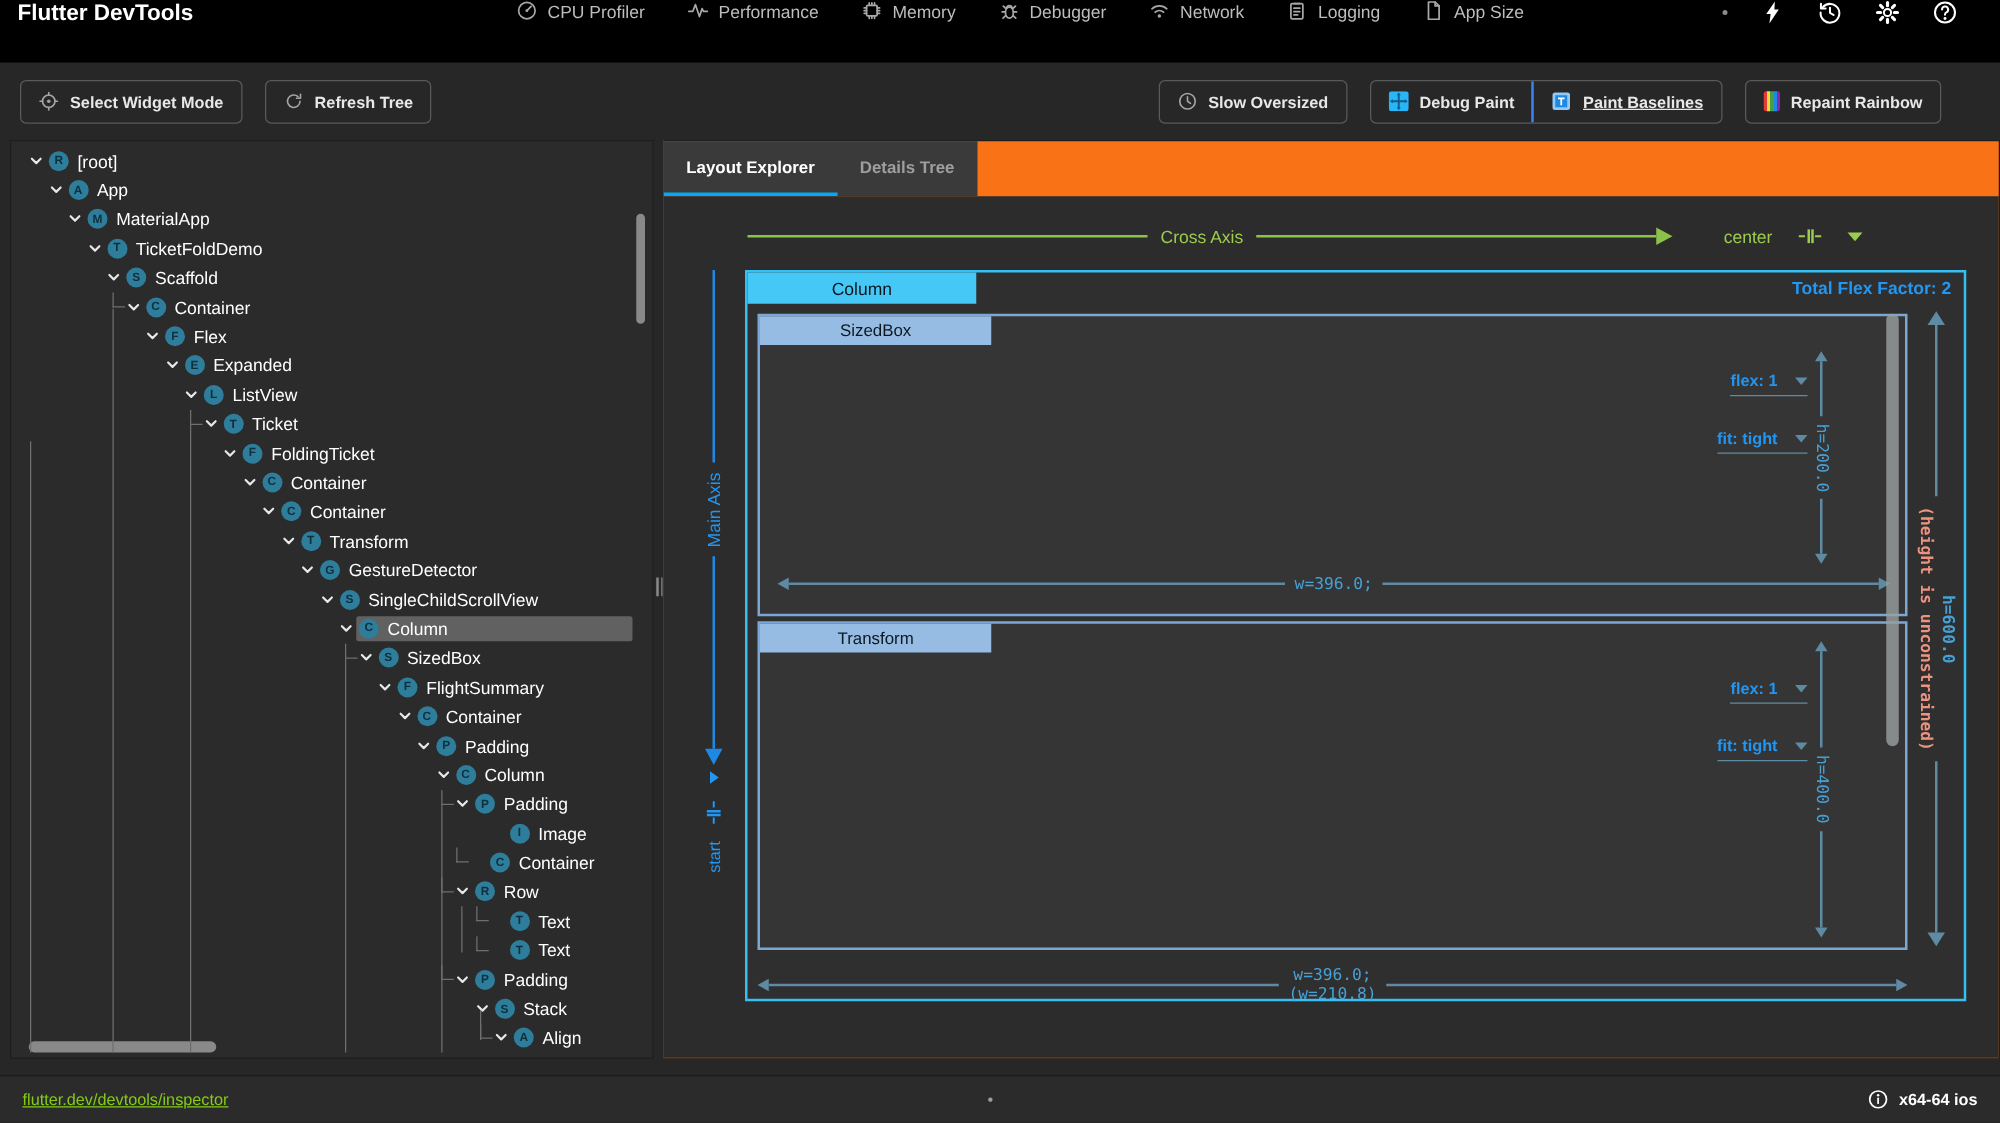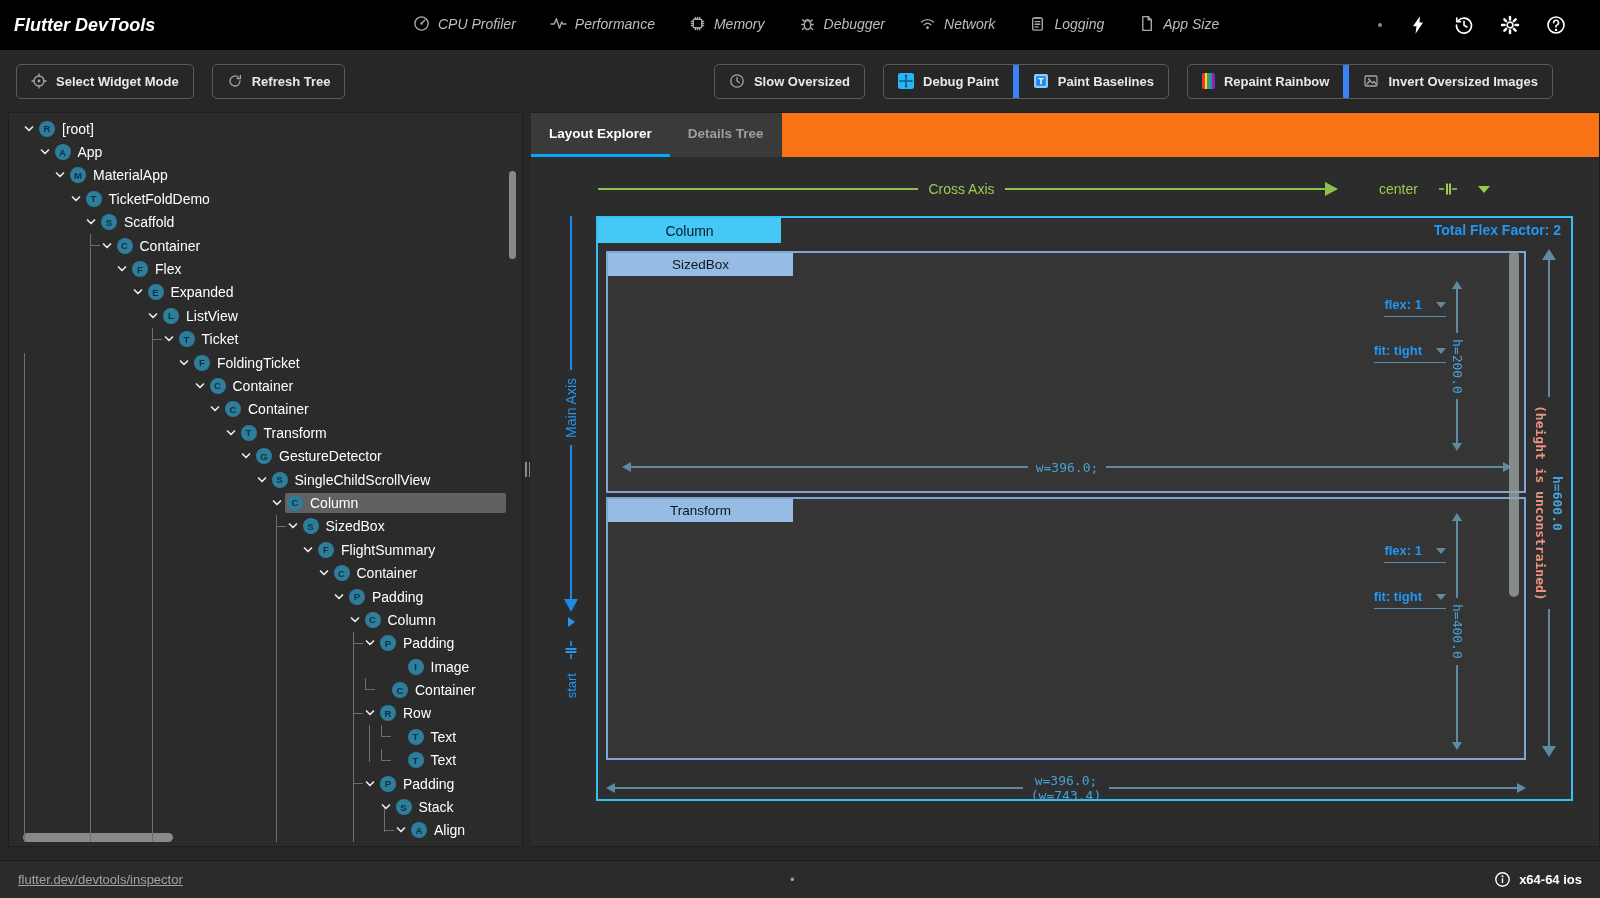--- a/index.html
+++ b/index.html
@@ -1,39 +1,39 @@
 <!DOCTYPE html>
 <html><head>
 <meta charset="utf-8">
 <style>
   * { margin:0; padding:0; box-sizing:border-box; }
   html,body { width:1600px; height:898px; overflow:hidden; background:#272727;
     font-family:"Liberation Sans", sans-serif; color:#e0e0e0; }
 
   
-  .hdr { height:50px; background:#000; display:flex; align-items:center; padding-left:14px;font-style:italic; }
+  .hdr { height:50px; background:#000; display:flex; align-items:flex-start; padding-left:14px; }
   .hdr-title { font-size:18px; font-weight:bold; color:#fff; display:flex; align-items:center; width:385px; }
   .hdr-tabs { display:flex; align-items:stretch; gap:6px; }
   .htab { display:flex; align-items:center; gap:8px; padding:0 14px; font-size:14px; font-weight:500;
     color:#bdbdbd; cursor:default; border-bottom:3px solid transparent; }
   .htab .ic { width:17px; height:17px; display:inline-flex; color:#a8a8a8; }
   .htab.active { color:#fff; border-bottom-color:#03a9f4; }
   .htab.active .ic { color:#fff; }
   .hdr-right { margin-left:auto; display:flex; align-items:center; gap:26px; padding-right:34px; }
   .hdr-dot { width:4px; height:4px; border-radius:50%; background:#8a8a8a; }
   .hact { width:20px; height:20px; color:#fff; display:inline-flex; cursor:default; }
   .hact svg, .htab .ic svg { width:100%; height:100%; }
 
   
   .toolbar { height:62px; display:flex; align-items:center; justify-content:space-between; padding:0 47px 0 16px; }
   .tb-left, .tb-right { display:flex; gap:18px; }
   .btn-group { display:flex; border:1px solid #5a5a5a; border-radius:5px; overflow:hidden; }
   .tbtn { display:flex; align-items:center; gap:9px; height:33px; padding:0 14px; background:transparent;
     border:none; color:#e8e8e8; font-size:13px; font-weight:700; font-family:inherit; cursor:default; white-space:nowrap; }
-  .btn-group .tbtn + .tbtn { border-left:6px solid #3b82f6; }
+  .btn-group .tbtn + .tbtn { border-left:2px solid #3b82f6;text-decoration:underline; }
   .tbtn .ic { width:16px; height:16px; display:inline-flex; color:#a5a5a5; }
   .tbtn .ic svg { width:100%; height:100%; }
   .rainbow-ic { width:13px; height:16px; border-radius:2px;
     background:linear-gradient(90deg,#e53935 0 20%,#fdd835 20% 40%,#43a047 40% 60%,#1e88e5 60% 80%,#8e24aa 80% 100%); }
 
   
   .main { height:735px; display:flex; padding:0 0 0 8px; }
   .tree-panel { position:relative; width:515px; background:#2b2b2b; border:1px solid #1e1e1e; overflow:hidden; }
   .tree-rows { position:absolute; inset:4px 0 0 0; }
   .trow { position:relative; display:flex; align-items:center; height:23.4px; padding-right:16px; font-size:14px; white-space:nowrap; }
@@ -116,21 +116,21 @@
   .h600 .lbl600 { writing-mode:vertical-rl; text-align:center; font-size:13px; font-weight:bold; line-height:17px; padding:8px 0; }
   .h600 .lbl600 .root-h { color:var(--dim); display:block; }
   .h600 .lbl600 .root-note { color:var(--salmon); display:block; }
   .h600 .tri-u { border-bottom-width:11px; border-left-width:7px; border-right-width:7px; }
   .h600 .tri-d { border-top-width:11px; border-left-width:7px; border-right-width:7px; }
   .ex-scroll { position:absolute; left:978px; top:94px; width:10px; height:346px; background:#9aa0a0; border-radius:5px; opacity:.8; }
 
   
   .statusbar { height:38px; margin-top:13px; background:#2b2b2b; border-top:1px solid #1a1a1a;
     display:flex; align-items:center; padding:0 18px; position:relative; font-size:13px; }
-  .statusbar a { color:#a3a3a3; text-decoration:underline; }
+  .statusbar a { color:#84cc16; text-decoration:underline; }
   .sb-dot { position:absolute; left:790px; color:#9e9e9e; }
   .sb-right { margin-left:auto; display:flex; align-items:center; gap:8px; color:#fff; font-weight:700; }
   .sb-right .ic { width:17px; height:17px; display:inline-flex; color:#fff; }
   .sb-right .ic svg { width:100%; height:100%; }
 </style>
 </head>
 <body>
 
 <header class="hdr">
   <div class="hdr-title">Flutter DevTools</div>
@@ -287,30 +287,20 @@
             </svg>
           </span>
         <span>Paint Baselines</span>
       </button>
     </div>
     <div class="btn-group">
       <button class="tbtn">
         <span class="rainbow-ic"></span>
         <span>Repaint Rainbow</span>
       </button>
-      <button class="tbtn">
-        <span class="ic">
-            <svg viewBox="0 0 16 16" fill="none" stroke="currentColor" stroke-width="1.3" stroke-linecap="round" stroke-linejoin="round">
-              <rect x="2" y="3" width="12" height="10" rx="1.2"></rect>
-              <path d="M4 11l3-3.5 2.4 2.6 1.6-1.7 1.9 2.6"></path>
-              <circle cx="6" cy="6.2" r="1" fill="currentColor" stroke="none"></circle>
-            </svg>
-          </span>
-        <span>Invert Oversized Images</span>
-      </button>
     </div>
   </div>
 </div>
 
 <div class="main">
 
   <div class="tree-panel">
     <div class="tree-rows" id="treeRows">
         <div class="trow" style="padding-left: 14px;">
           <span class="tchev">
@@ -759,21 +749,21 @@
             <span class="ln"></span>
               <span class="tri-d"></span>
           </div>
         </div>
 
         <div class="harrow" style="left:8px; top:553px; width:920px; height:34px;">
           <span class="tri-l"></span>
             <span class="ln"></span>
           <span class="lbl mono">
             <span>w=396.0;</span><br>
-            <span>(w=743.4)</span>
+            <span>(w=210.8)</span>
           </span>
           <span class="ln"></span>
             <span class="tri-r"></span>
         </div>
       </div>
 
       <div class="varrow h600">
         <span class="tri-u"></span>
           <span class="ln"></span>
         <span class="lbl600 mono">

